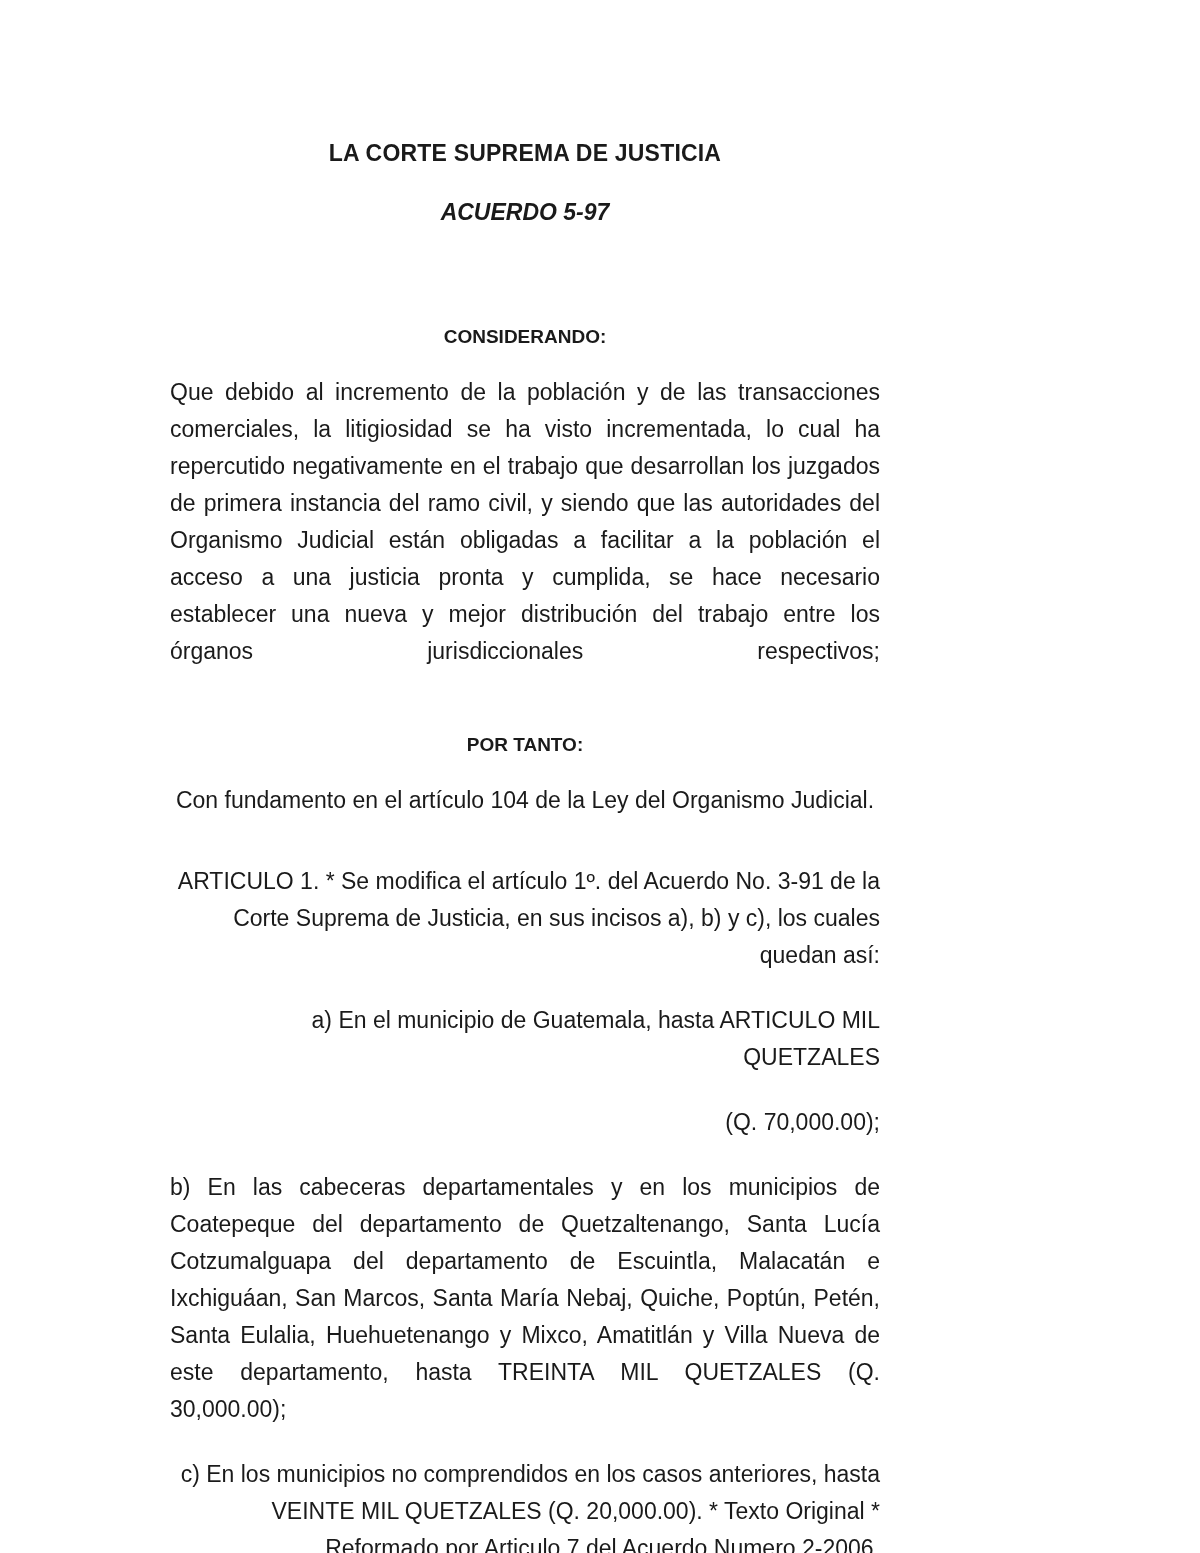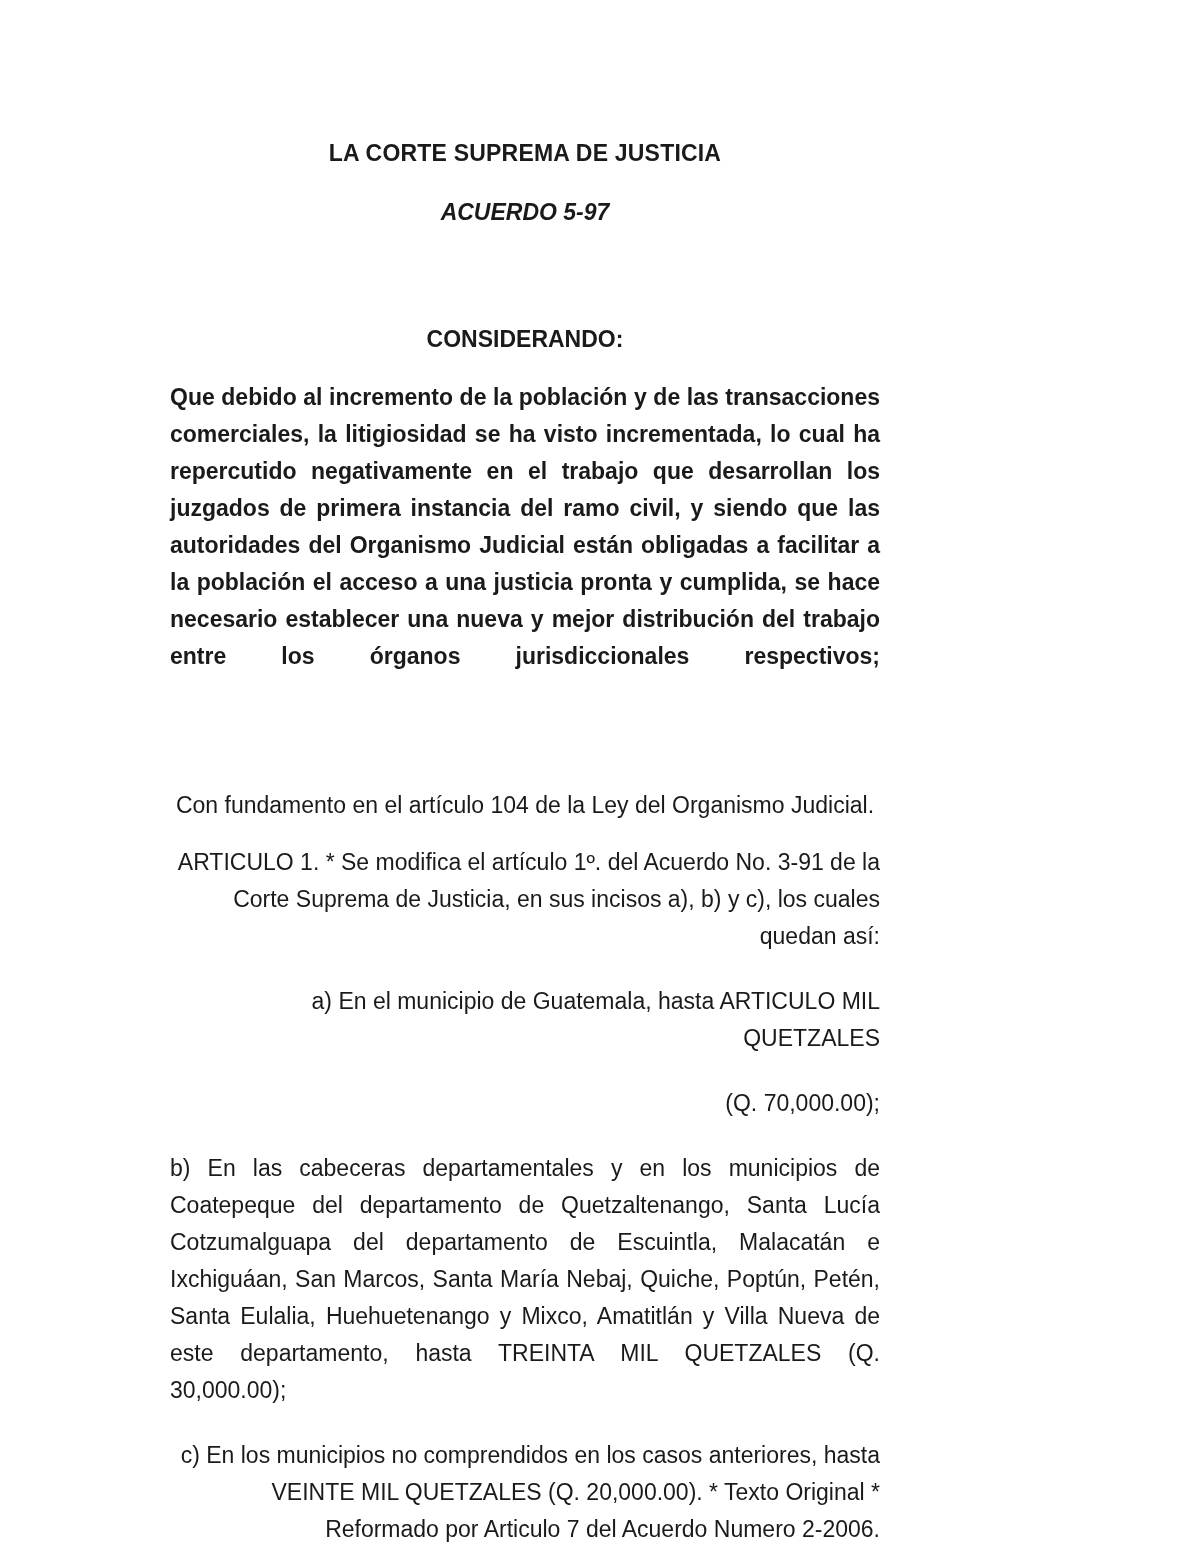--- a/index.html
+++ b/index.html
@@ -29,60 +29,61 @@
     letter-spacing: 0.2px;
   }
   .doc-subtitle {
     font-size: 23px;
     font-weight: bold;
     text-align: center;
     margin: 0 0 100px 0;
     font-style: italic;
   }
   .heading-center {
-    font-size: 23px;
+    font-size: 19px;
     font-weight: bold;
     text-align: center;
     margin: 0 0 26px 0;
   }
   .para {
     font-size: 23px;
     line-height: 37px;
     margin: 0 0 28px 0;
     text-align: right;
   }
   .para.justify {
     text-align: justify;
   }
   .para.justify-all {
     text-align: justify;
     text-align-last: justify;
   }
   .para.center {
     text-align: center;
   }
-  .gap-large { margin-bottom: 112px; font-weight: bold; }
-  .gap-medium { margin-bottom: 20px; }
+  .gap-large { margin-bottom: 64px; }
+  .gap-medium { margin-bottom: 44px; }
   .indent-amount {
     padding-left: 32px;
   }
 </style>
 </head>
 <body>
 
 <div class="page">
 
   <h1 class="doc-title">LA CORTE SUPREMA DE JUSTICIA</h1>
 
   <h2 class="doc-subtitle">ACUERDO 5-97</h2>
 
   <h3 class="heading-center">CONSIDERANDO:</h3>
 
   <p class="para justify-all gap-large">Que debido al incremento de la población y de las transacciones comerciales, la litigiosidad se ha visto incrementada, lo cual ha repercutido negativamente en el trabajo que desarrollan los juzgados de primera instancia del ramo civil, y siendo que las autoridades del Organismo Judicial están obligadas a facilitar a la población el acceso a una justicia pronta y cumplida, se hace necesario establecer una nueva y mejor distribución del trabajo entre los órganos jurisdiccionales respectivos;</p>
 
+  <h3 class="heading-center">POR TANTO:</h3>
 
   <p class="para center gap-medium">Con fundamento en el artículo 104 de la Ley del Organismo Judicial.</p>
 
 
   <p class="para">ARTICULO 1. * Se modifica el artículo 1º. del Acuerdo No. 3-91 de la Corte Suprema de Justicia, en sus incisos a), b) y c), los cuales quedan así:</p>
 
   <p class="para">a) En el municipio de Guatemala, hasta ARTICULO MIL QUETZALES</p>
 
   <p class="para indent-amount">(Q. 70,000.00);</p>
 

